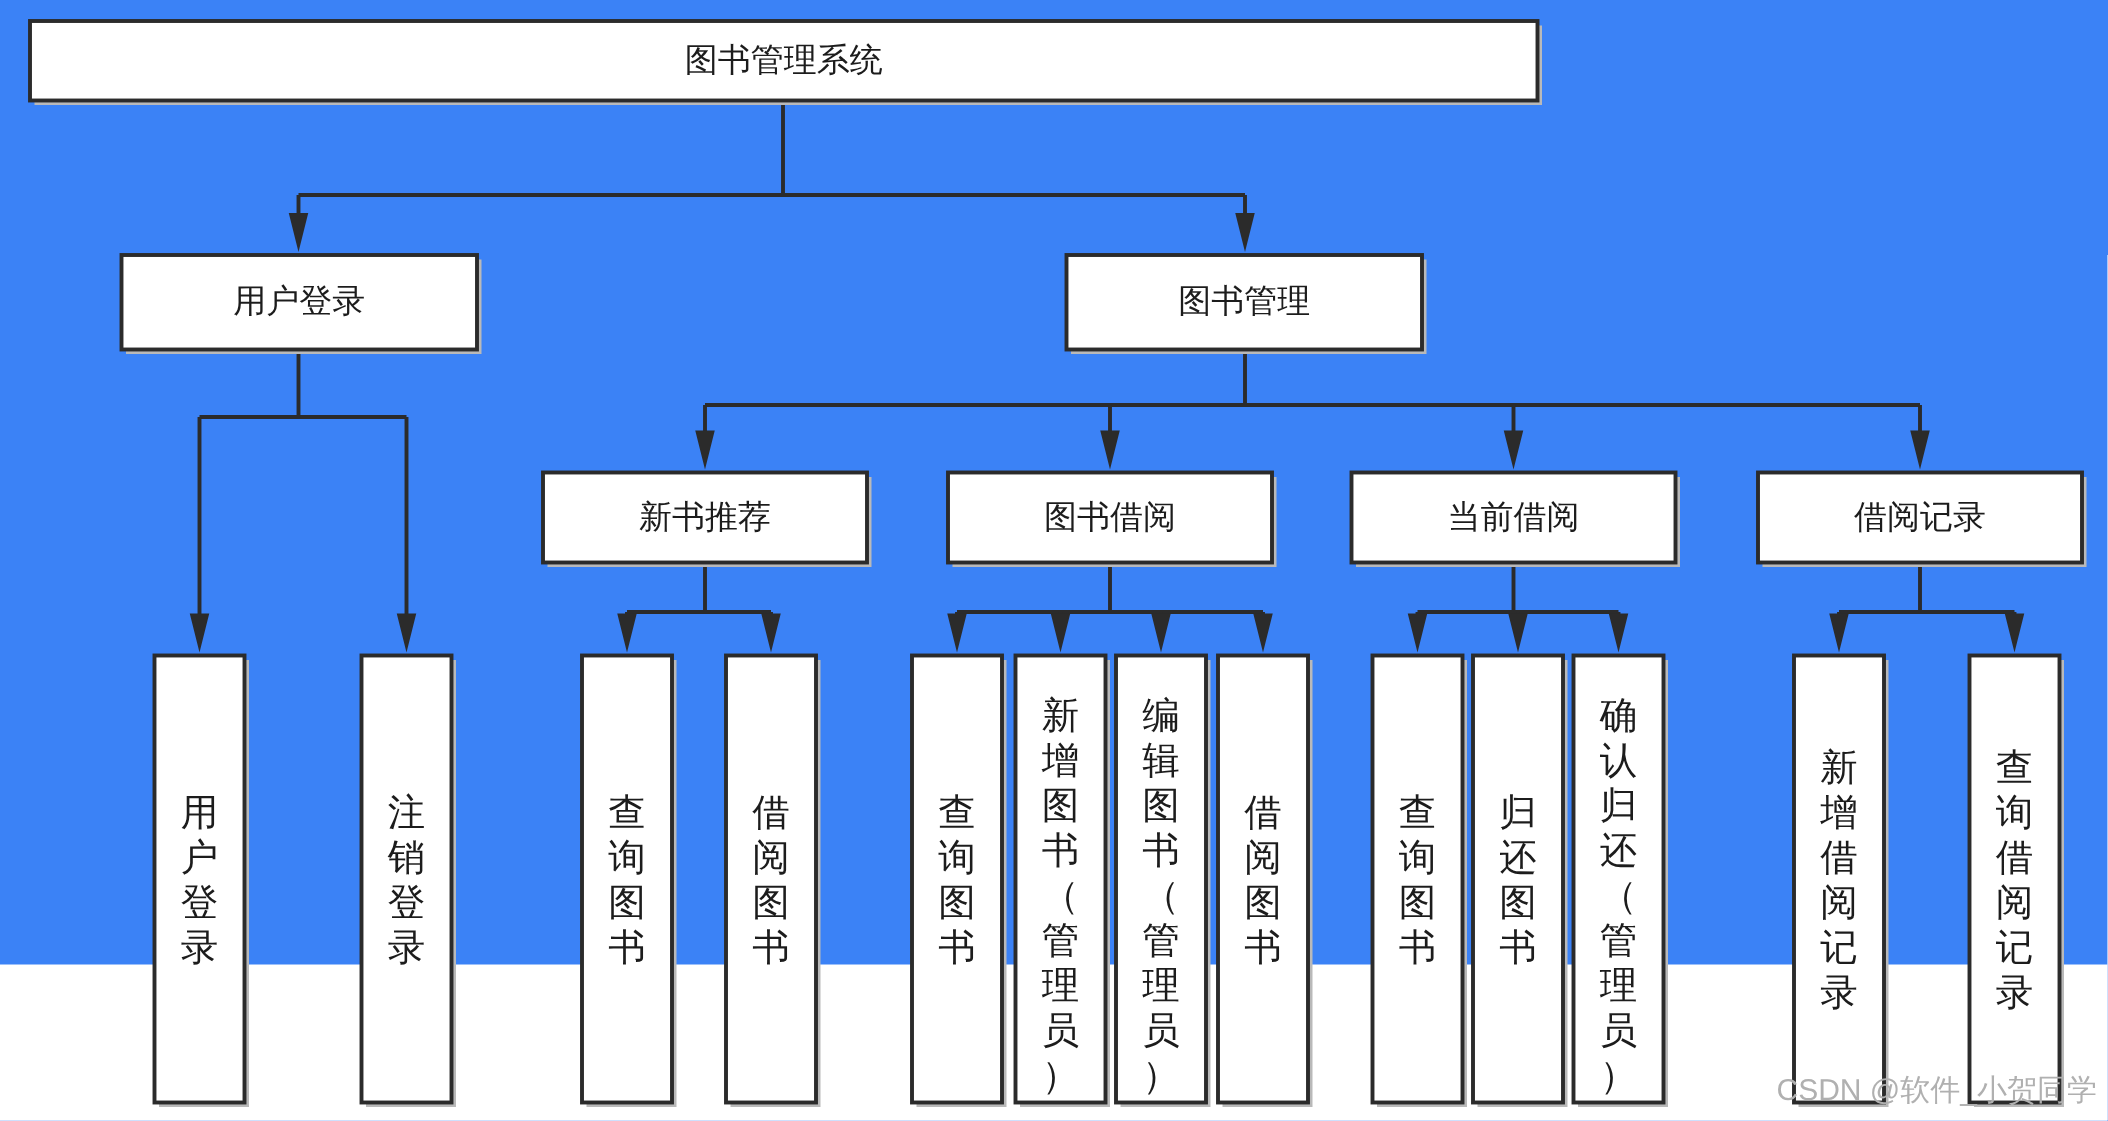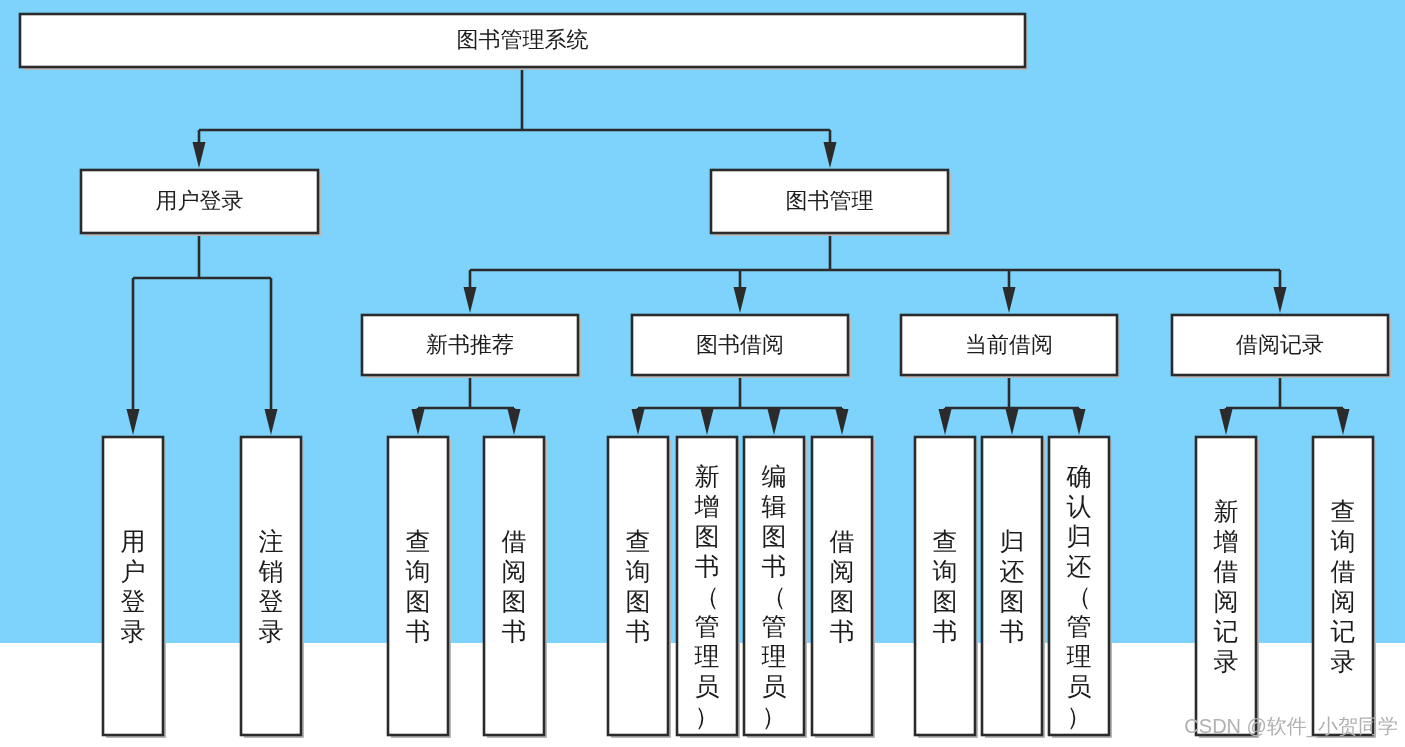--- a/index.html
+++ b/index.html
@@ -11,21 +11,21 @@
   body {
     width: 1405px;
     height: 747px;
     overflow: hidden;
     font-family: "Liberation Sans", "DejaVu Sans", sans-serif;
   }
   #diagram-root {
     position: relative;
     width: 1405px;
     height: 643px;
-    background: #7dd3fc;
+    background: #3b82f6;
   }
   svg#diagram-svg {
     position: absolute;
     left: 0;
     top: 0;
     width: 1405px;
     height: 747px;
     display: block;
   }
   .node-rect {

